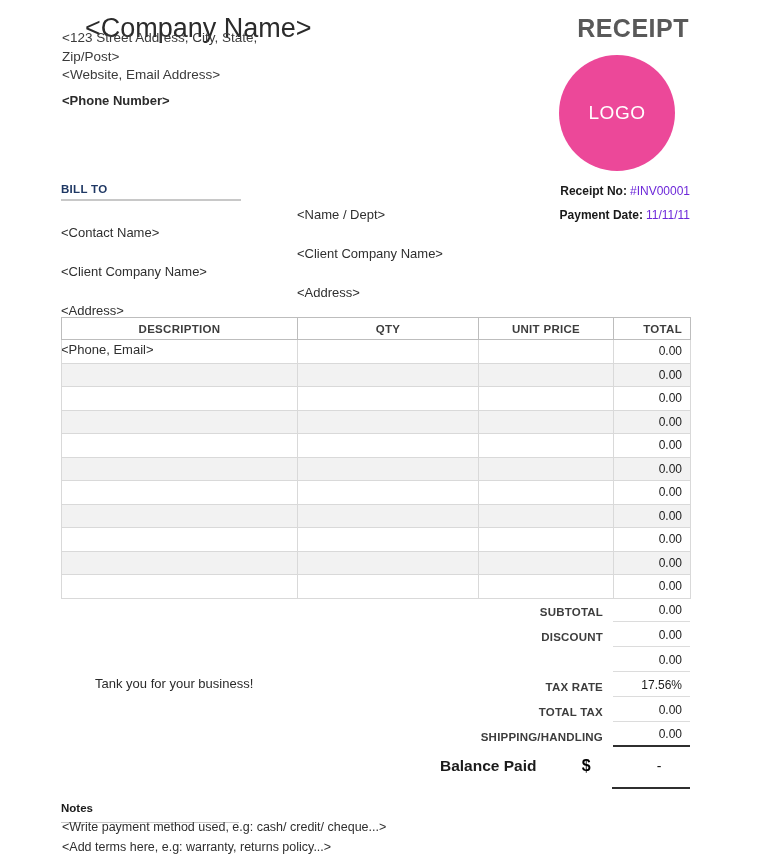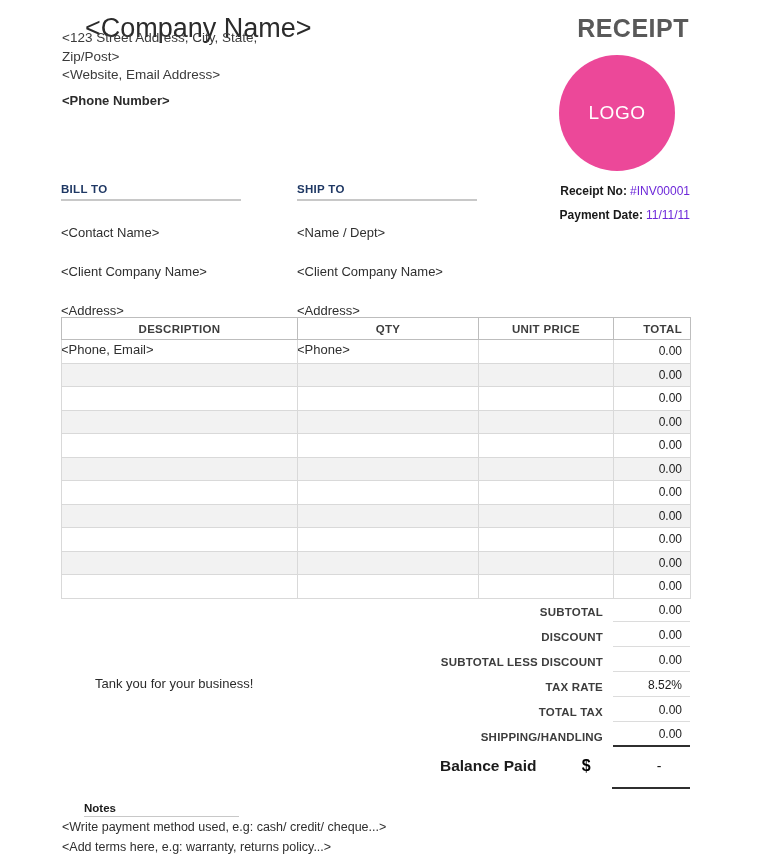--- a/index.html
+++ b/index.html
@@ -250,23 +250,22 @@
   .notes-block {
     position: absolute;
     left: 61px;
     top: 802px;
     width: 178px;
   }
   .notes-heading {
     font-size: 11.5px;
     font-weight: 700;
     color: #1a1a1a;
-    padding-bottom: 2px;
+    padding-bottom: 8px;
     border-bottom: 1.5px solid #c8c8c8;
-    margin-left: 23px;
   }
   .notes-line {
     position: absolute;
     left: 62px;
     font-size: 12.5px;
     color: #2f2f2f;
     white-space: nowrap;
   }
   #notes-line-0 { top: 820px; }
   #notes-line-1 { top: 840px; }
@@ -289,21 +288,20 @@
 
   <div class="addr-block" id="bill-to">
     <div class="addr-heading">BILL TO</div>
     <div class="addr-line">&lt;Contact Name&gt;</div>
     <div class="addr-line">&lt;Client Company Name&gt;</div>
     <div class="addr-line">&lt;Address&gt;</div>
     <div class="addr-line">&lt;Phone, Email&gt;</div>
   </div>
 
   <div class="addr-block" id="ship-to">
-    <div class="addr-heading">SHIP TO</div>
     <div class="addr-line">&lt;Name / Dept&gt;</div>
     <div class="addr-line">&lt;Client Company Name&gt;</div>
     <div class="addr-line">&lt;Address&gt;</div>
     <div class="addr-line">&lt;Phone&gt;</div>
   </div>
 
   <div class="meta-block">
     <div class="meta-row">
       <span class="meta-label">Receipt No:</span><span class="meta-value">#INV00001</span>
     </div>
@@ -402,26 +400,25 @@
   <div class="totals" id="totals-container">
       <div class="totals-row">
         <div class="totals-label">SUBTOTAL</div>
         <div class="totals-value">0.00</div>
       </div>
       <div class="totals-row">
         <div class="totals-label">DISCOUNT</div>
         <div class="totals-value">0.00</div>
       </div>
       <div class="totals-row">
-        <div class="totals-label">SUBTOTAL LESS DISCOUNT</div>
         <div class="totals-value">0.00</div>
       </div>
       <div class="totals-row">
         <div class="totals-label">TAX RATE</div>
-        <div class="totals-value">8.52%</div>
+        <div class="totals-value">17.56%</div>
       </div>
       <div class="totals-row">
         <div class="totals-label">TOTAL TAX</div>
         <div class="totals-value">0.00</div>
       </div>
       <div class="totals-row last">
         <div class="totals-label">SHIPPING/HANDLING</div>
         <div class="totals-value">0.00</div>
       </div>
     </div>

